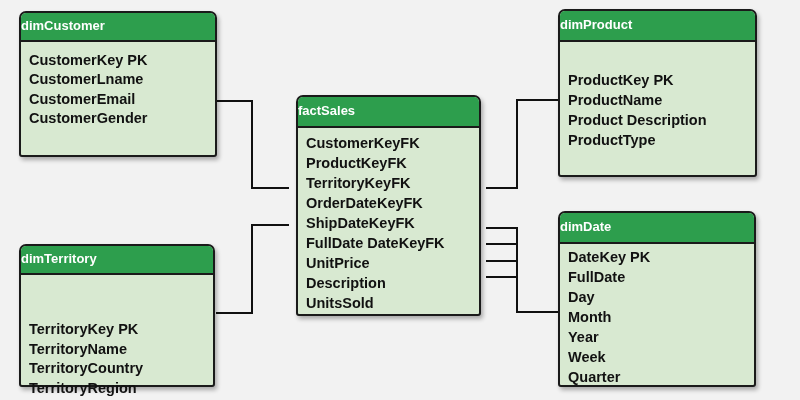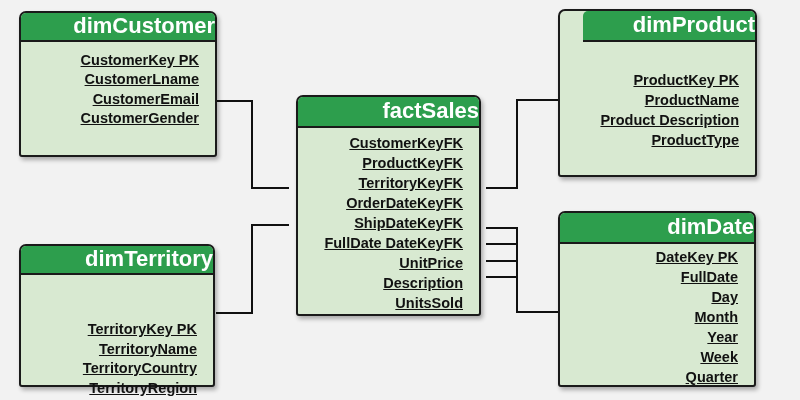--- a/index.html
+++ b/index.html
@@ -10,38 +10,38 @@
   body{font-family:"Liberation Sans", sans-serif; background:var(--bg);}
   .canvas{position:relative;width:800px;height:400px;background:var(--bg);overflow:hidden;}
   .wires{position:absolute;left:0;top:0;width:800px;height:400px;}
   .tbl{
     position:absolute; background:var(--body-green);
     border:2px solid var(--border); border-radius:7px 7px 3px 3px;
     box-shadow:2px 3px 4px rgba(0,0,0,.3); box-sizing:border-box;
   }
   .tbl-header{
     background:var(--header-green); color:var(--title-text);
-    font-weight:700; font-size:22px; text-align:right;
+    font-weight:700; font-size:13px; text-align:left;
     border-bottom:2px solid var(--border); border-radius:5px 5px 0 0;
   }
   .tbl-body{padding-left:8px; padding-right:16px; font-weight:700;
     font-size:14.5px; color:var(--field-text);}
-  .row{display:flex; justify-content:flex-end; white-space:nowrap;text-decoration:underline;}
+  .row{display:flex; justify-content:flex-start; white-space:nowrap;}
   
   .t0{left:19px;top:11px;width:198px;height:146px;}
   .t0 .tbl-header{height:27px;line-height:25px;}
   .t0 .tbl-body{padding-top:9px;line-height:19.3px;}
   .t1{left:19px;top:244px;width:196px;height:143px;}
   .t1 .tbl-header{height:27px;line-height:25px;}
   .t1 .tbl-body{padding-top:13px;line-height:19.6px;margin-top:32px;}
   .t2{left:288px;top:95px;width:185px;height:221px;margin-left:8px;}
   .t2 .tbl-header{height:29px;line-height:27px;}
   .t2 .tbl-body{padding-top:5px;line-height:20px;}
   .t3{left:558px;top:9px;width:199px;height:168px;}
-  .t3 .tbl-header{height:29px;line-height:27px;margin-left:23px;}
+  .t3 .tbl-header{height:29px;line-height:27px;}
   .t3 .tbl-body{padding-top:28px;line-height:20px;}
   .t4{left:558px;top:211px;width:198px;height:176px;}
   .t4 .tbl-header{height:29px;line-height:27px;}
   .t4 .tbl-body{padding-top:3px;line-height:20px;}
   .fkey{font-weight:700;}
 </style>
 </head>
 <body>
 
 <div class="canvas">

